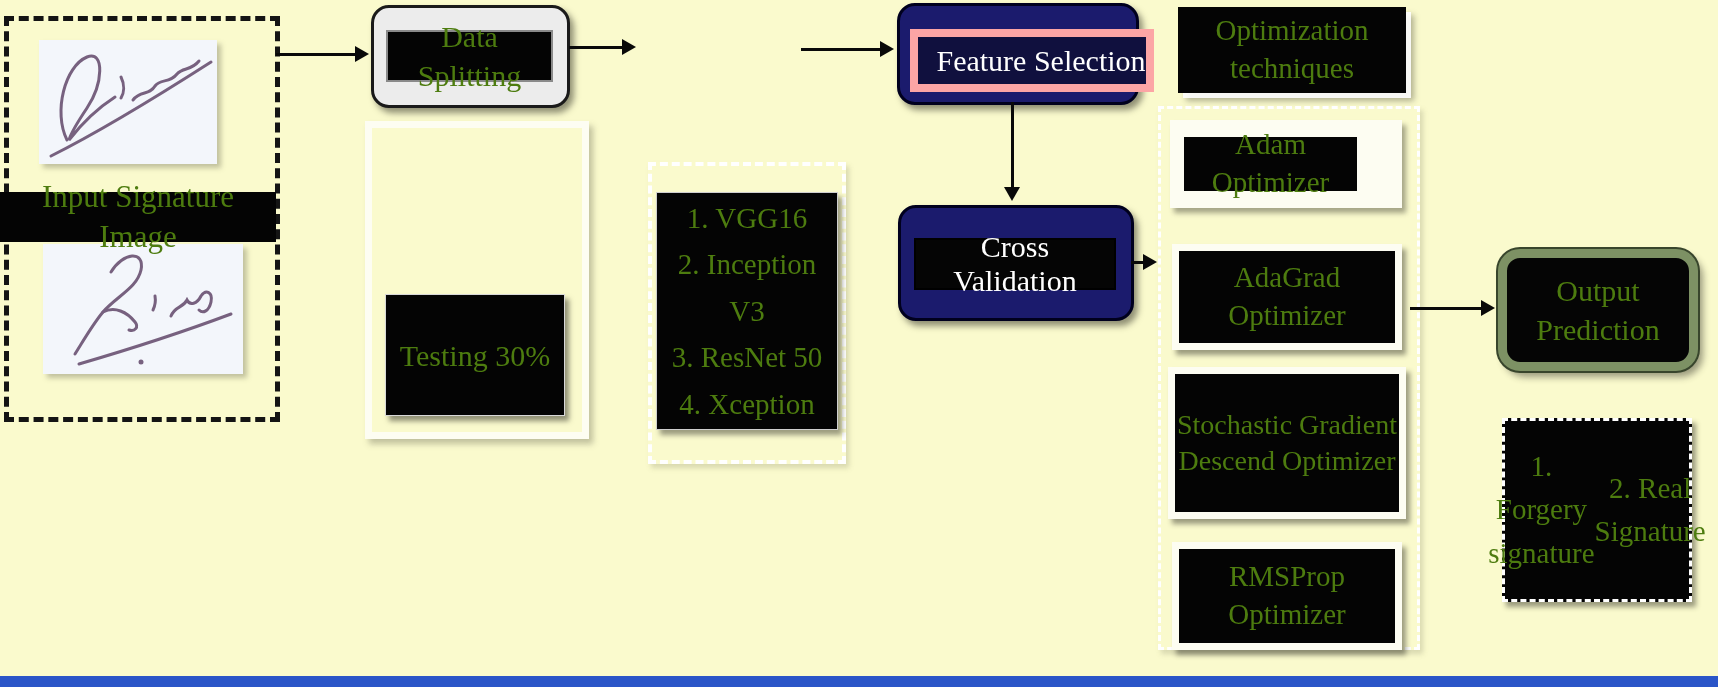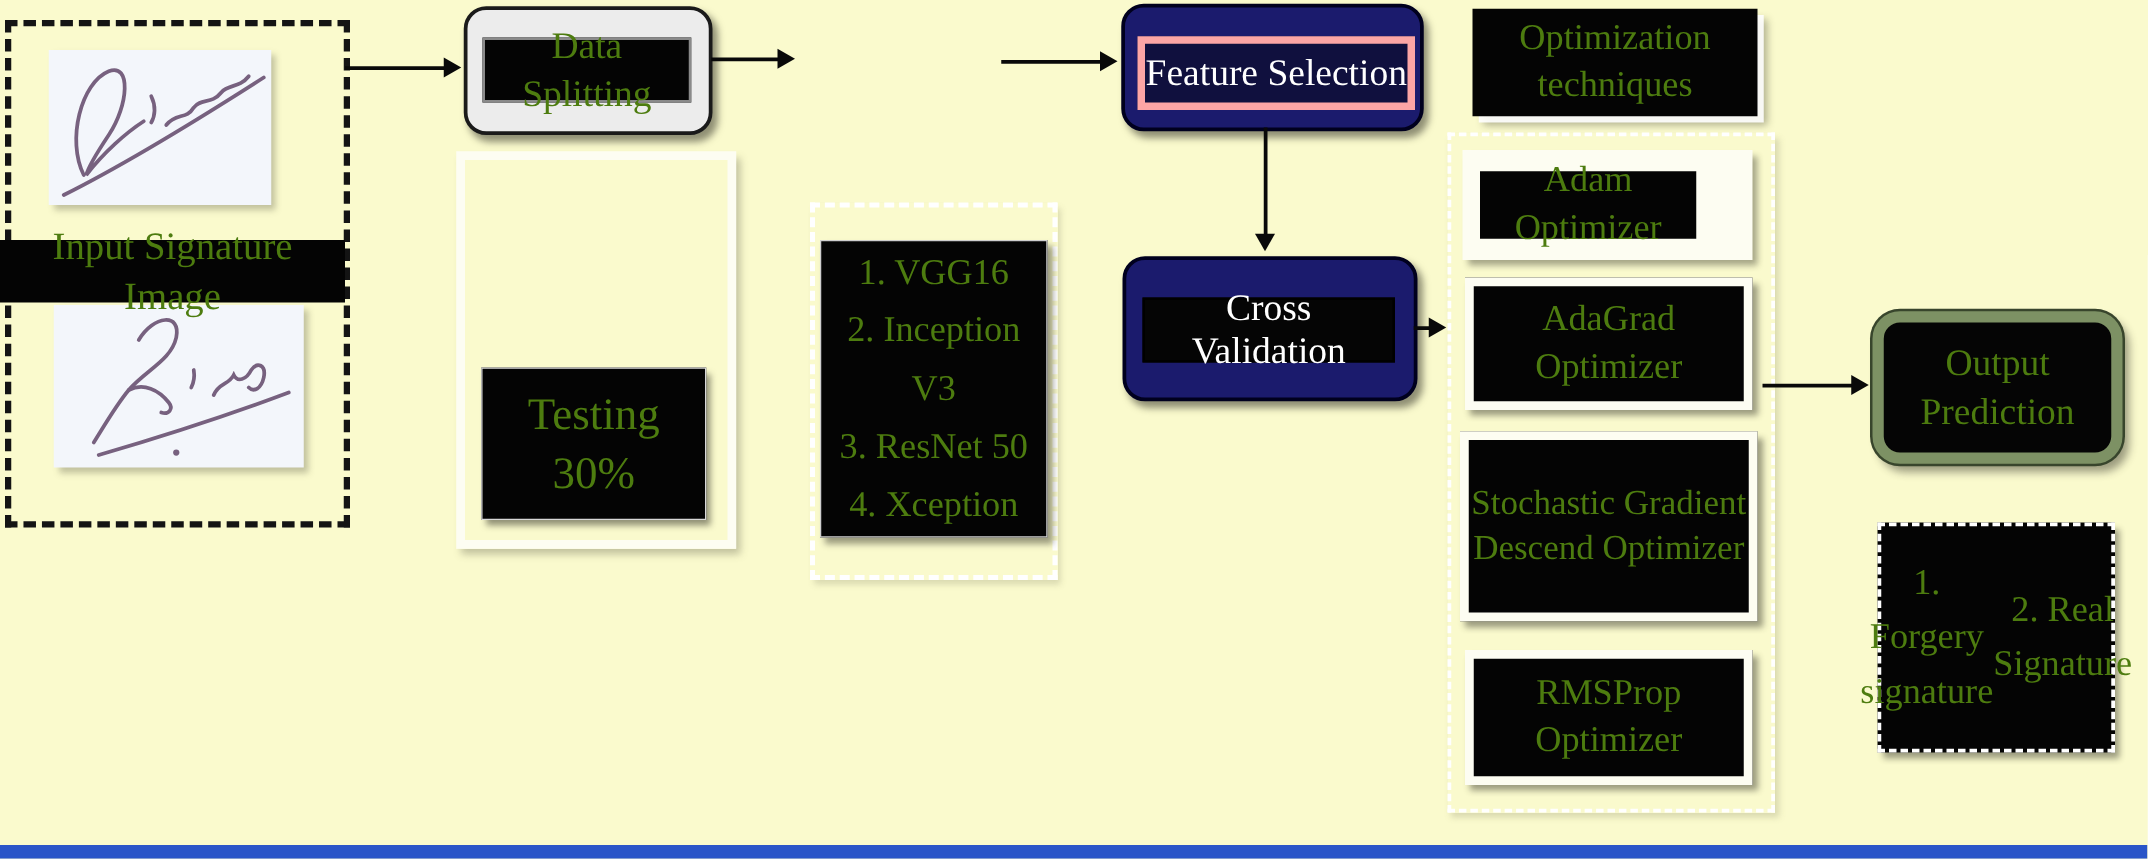--- a/index.html
+++ b/index.html
@@ -19,54 +19,54 @@
   
   .ds-outer{left:371px;top:5px;width:193px;height:97px;background:#ececec;border:3px solid #1a1a1a;
             border-radius:18px;box-shadow:4px 5px 6px rgba(40,40,30,0.5);}
 
   
   .train-panel{left:365px;top:121px;width:210px;height:304px;border:7px solid #fdfdf2;
                box-shadow:4px 5px 6px rgba(90,90,70,0.35);}
   .train-box{left:385px;top:142px;width:178px;height:124px;border:1px solid #d8d8d8;
              box-shadow:4px 5px 5px rgba(40,40,30,0.5);font-size:30px;}
   .testing-box{left:385px;top:294px;width:178px;height:120px;border:1px solid #d8d8d8;
-             box-shadow:4px 5px 5px rgba(40,40,30,0.5);font-size:36px;}
+             box-shadow:4px 5px 5px rgba(40,40,30,0.5);font-size:30px;}
 
   
   .fe-box{left:640px;top:5px;width:158px;height:96px;border:2px solid #13133f;border-radius:16px;
           box-shadow:4px 6px 0 #23237a,6px 8px 6px rgba(40,40,30,0.4);font-size:29px;}
 
   
   .models-panel{left:648px;top:162px;width:190px;height:294px;border:4px dashed #ffffff;
                 box-shadow:3px 4px 5px rgba(120,120,90,0.25);}
   .models-box{left:656px;top:192px;width:180px;height:236px;border:1px solid #cfcfcf;
               box-shadow:4px 5px 5px rgba(40,40,30,0.45);flex-direction:column;font-size:29px;line-height:1.6;}
   .models-box div{width:100%;}
 
   
   .navy{background:#1b1b6d;border:3px solid #00001e;border-radius:18px;
         box-shadow:4px 5px 6px rgba(40,40,30,0.5);}
   .fs-outer{left:897px;top:3px;width:236px;height:96px;}
-  .fs-inner{left:10px;top:23px;width:210px;height:47px;background:#10103e;border:6px solid #fca5a5;
-            font-size:30px;}
+  .fs-inner{left:10px;top:23px;width:210px;height:47px;background:#10103e;border:8px solid #fca5a5;
+            font-size:30px;padding-left:18px;}
   .cv-outer{left:898px;top:205px;width:230px;height:110px;}
   .cv-inner{left:13px;top:30px;width:198px;height:48px;background:#050505;border:2px solid #000;
             font-size:30px;}
   .fs-inner,.cv-inner{display:flex;align-items:center;justify-content:center;color:#fff;
                       text-align:center;position:absolute;}
 
   
   .opt-header{left:1178px;top:7px;width:228px;height:86px;font-size:29px;
               box-shadow:5px 5px 0 rgba(255,255,255,0.9),8px 8px 6px rgba(40,40,30,0.35);}
   .opt-panel{left:1158px;top:106px;width:256px;height:538px;border:3px dashed #ffffff;
              box-shadow:3px 4px 5px rgba(120,120,90,0.25);}
   .adam-wrap{left:1170px;top:120px;width:232px;height:88px;background:#fdfdf2;
              box-shadow:4px 5px 5px rgba(40,40,30,0.4);}
   .adam-label{left:1184px;top:137px;width:173px;height:54px;font-size:29px;}
-  .opt-box{border:7px solid #fdfdf2;box-shadow:4px 5px 5px rgba(40,40,30,0.45);font-size:29px;}
+  .opt-box{border:7px solid #fdfdf2;box-shadow:4px 5px 5px rgba(40,40,30,0.45);font-size:29px;margin-top:22px;}
   .adagrad-box{left:1172px;top:222px;width:216px;height:92px;}
   .stoch-box{left:1168px;top:345px;width:224px;height:138px;font-size:28px;}
   .rms-box{left:1172px;top:520px;width:216px;height:94px;}
 
   
   .output-box{left:1498px;top:249px;width:182px;height:104px;background:#050505;border:9px solid #7d9164;
               border-radius:22px;box-shadow:0 0 0 2px #38452c,5px 6px 7px rgba(40,40,30,0.45);
               font-size:30px;}
   .result-box{left:1502px;top:418px;width:184px;height:178px;border:3px dashed #ffffff;
               box-shadow:4px 5px 5px rgba(40,40,30,0.45);flex-direction:row;font-size:29px;line-height:1.5;}

